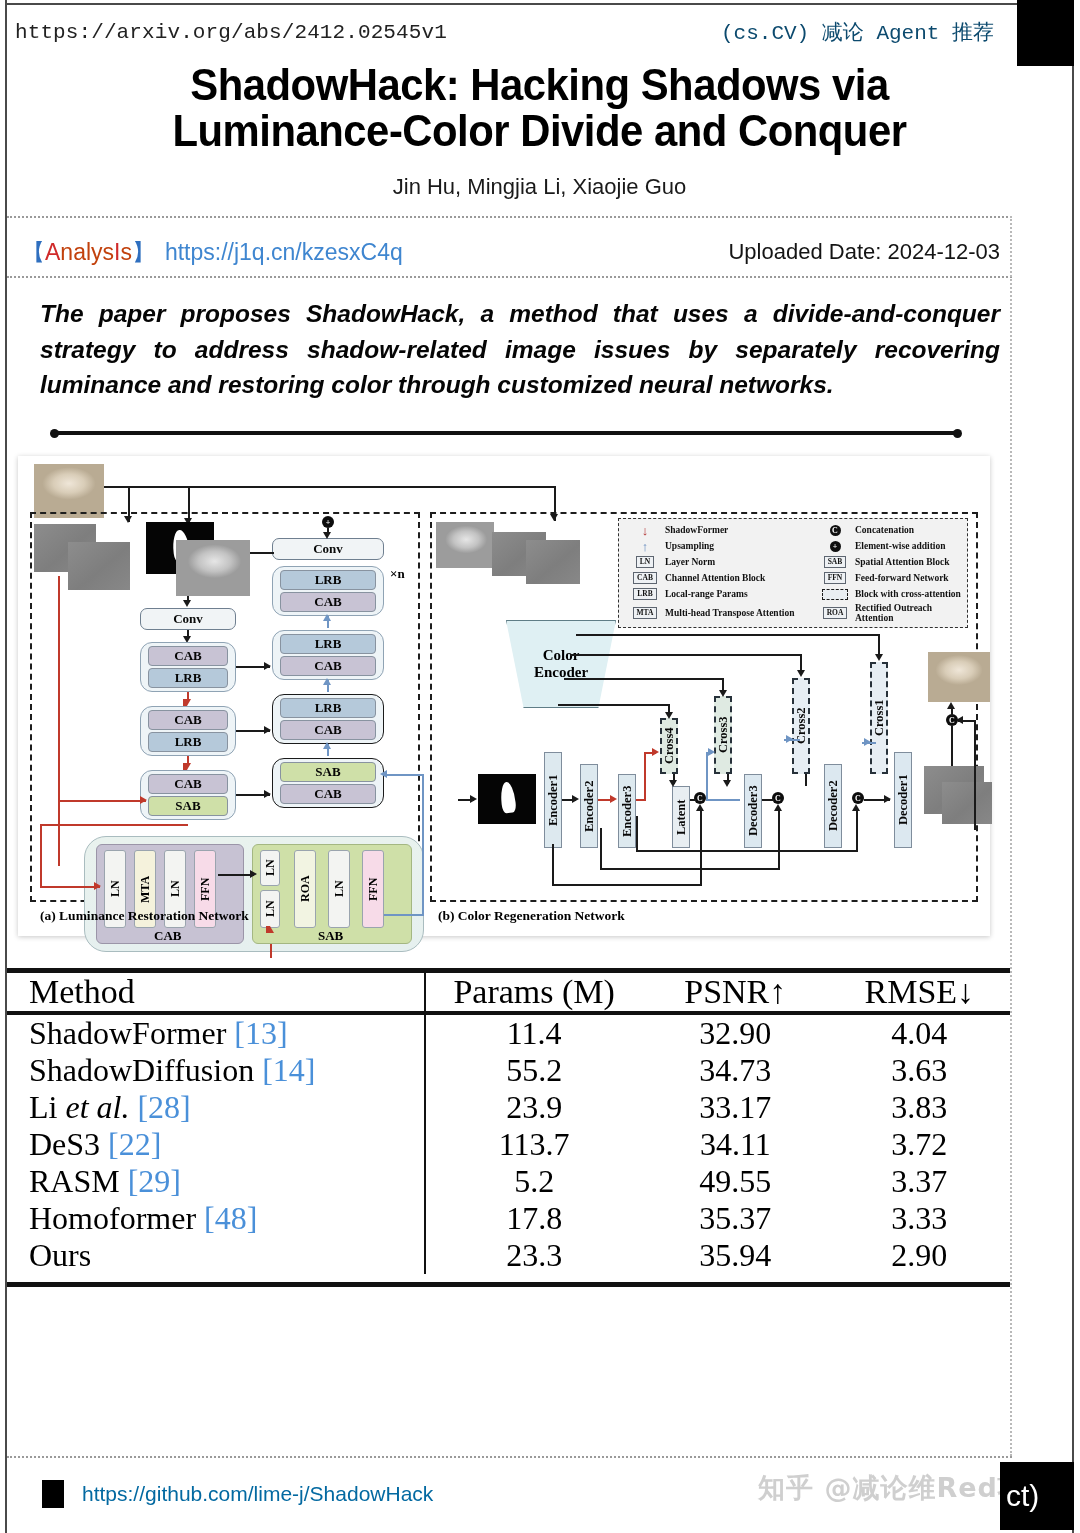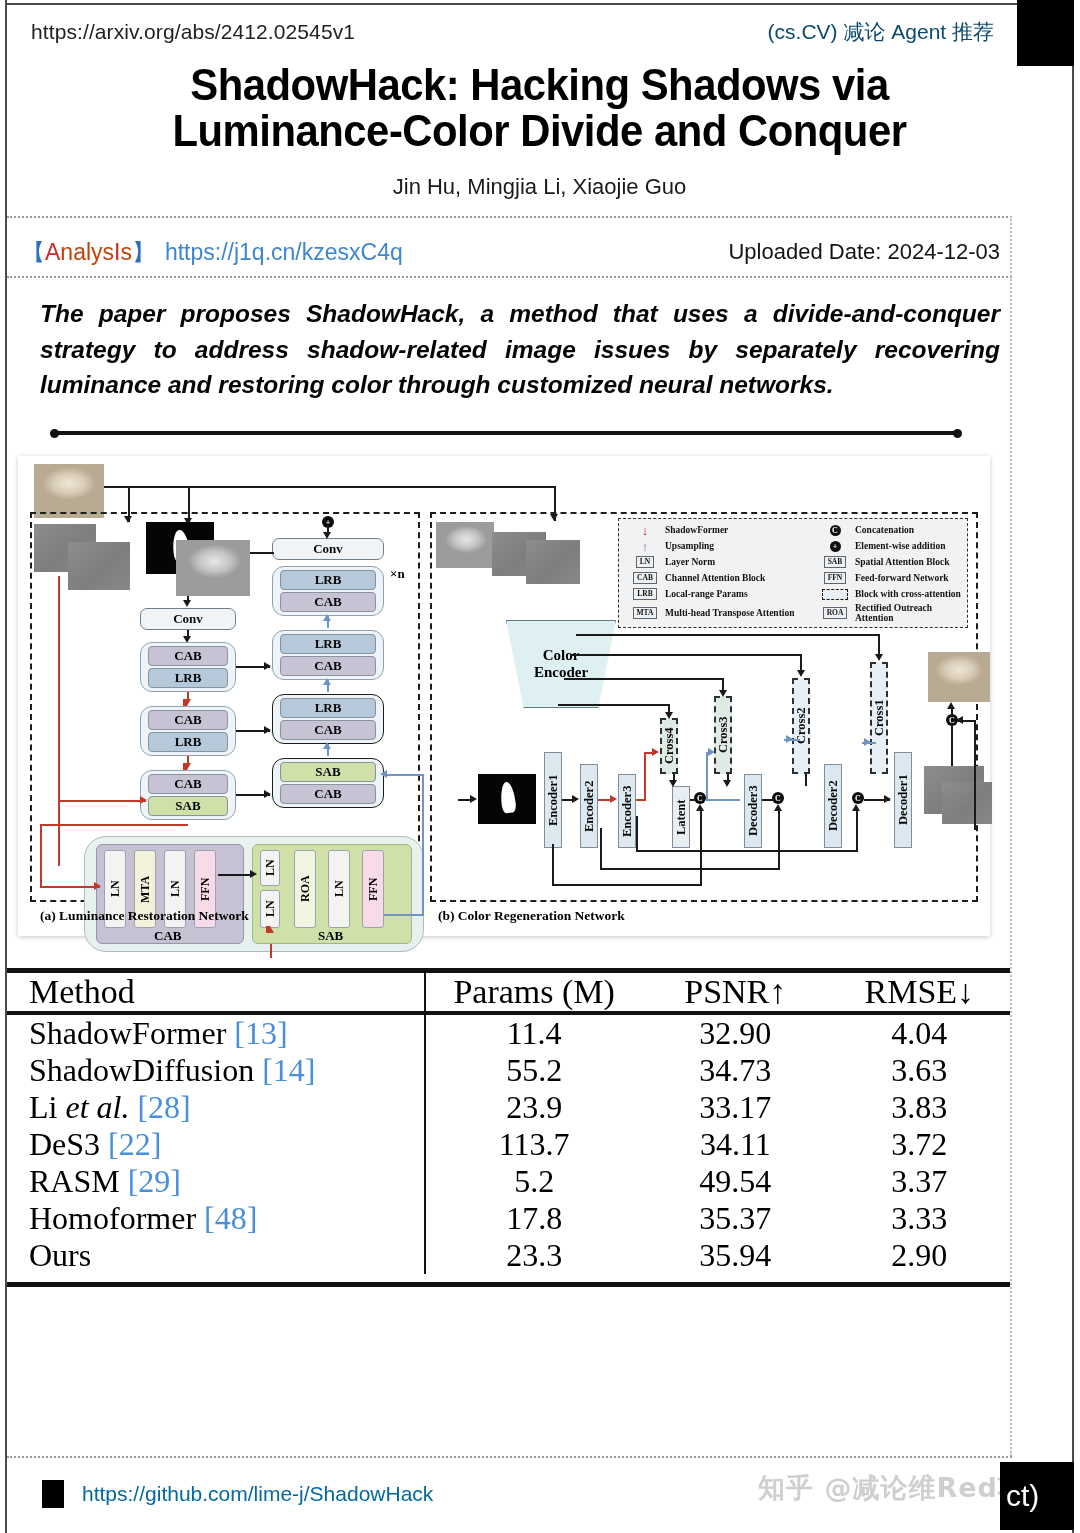--- a/index.html
+++ b/index.html
@@ -20,21 +20,22 @@
   .frame-left  { position:absolute; left:5px;  top:0;    width:2px;  height:1533px; background:#4a4a4a; }
   .frame-right { position:absolute; left:1072px; top:0;  width:2px;  height:1533px; background:#4a4a4a; }
   .frame-top   { position:absolute; left:5px;  top:3px;  width:1069px; height:2px; background:#4a4a4a; }
 
   .black-corner { position:absolute; left:1017px; top:0; width:57px; height:66px; background:#000; }
 
   
   .hdr {
     position:absolute; left:7px; top:5px; width:1065px; height:54px;
     display:flex; align-items:center; justify-content:space-between;
-    padding:0 22px 0 24px;
+    padding:0 22px 0 8px;
+    font-family:Liberation Mono, monospace;
   }
   .hdr-url { font-size:21px; color:#222; letter-spacing:.1px; }
   .hdr-tag { font-size:21px; color:#0c4a6e; margin-right:56px; white-space:nowrap; }
 
   
   .title-wrap {
     position:absolute; left:7px; top:62px; width:1065px;
     text-align:center;
   }
   .paper-title {
@@ -638,21 +639,21 @@
       </tr>
       <tr class="body-row">
         <td class="c-method"><span>DeS3</span> <span class="ref">[<span>22</span>]</span></td>
         <td class="c-params">113.7</td>
         <td class="c-psnr">34.11</td>
         <td class="c-rmse">3.72</td>
       </tr>
       <tr class="body-row">
         <td class="c-method"><span>RASM</span> <span class="ref">[<span>29</span>]</span></td>
         <td class="c-params">5.2</td>
-        <td class="c-psnr">49.54</td>
+        <td class="c-psnr">49.55</td>
         <td class="c-rmse">3.37</td>
       </tr>
       <tr class="body-row">
         <td class="c-method"><span>Homoformer</span> <span class="ref">[<span>48</span>]</span></td>
         <td class="c-params">17.8</td>
         <td class="c-psnr">35.37</td>
         <td class="c-rmse">3.33</td>
       </tr>
       <tr class="body-row">
         <td class="c-method">Ours</td>

